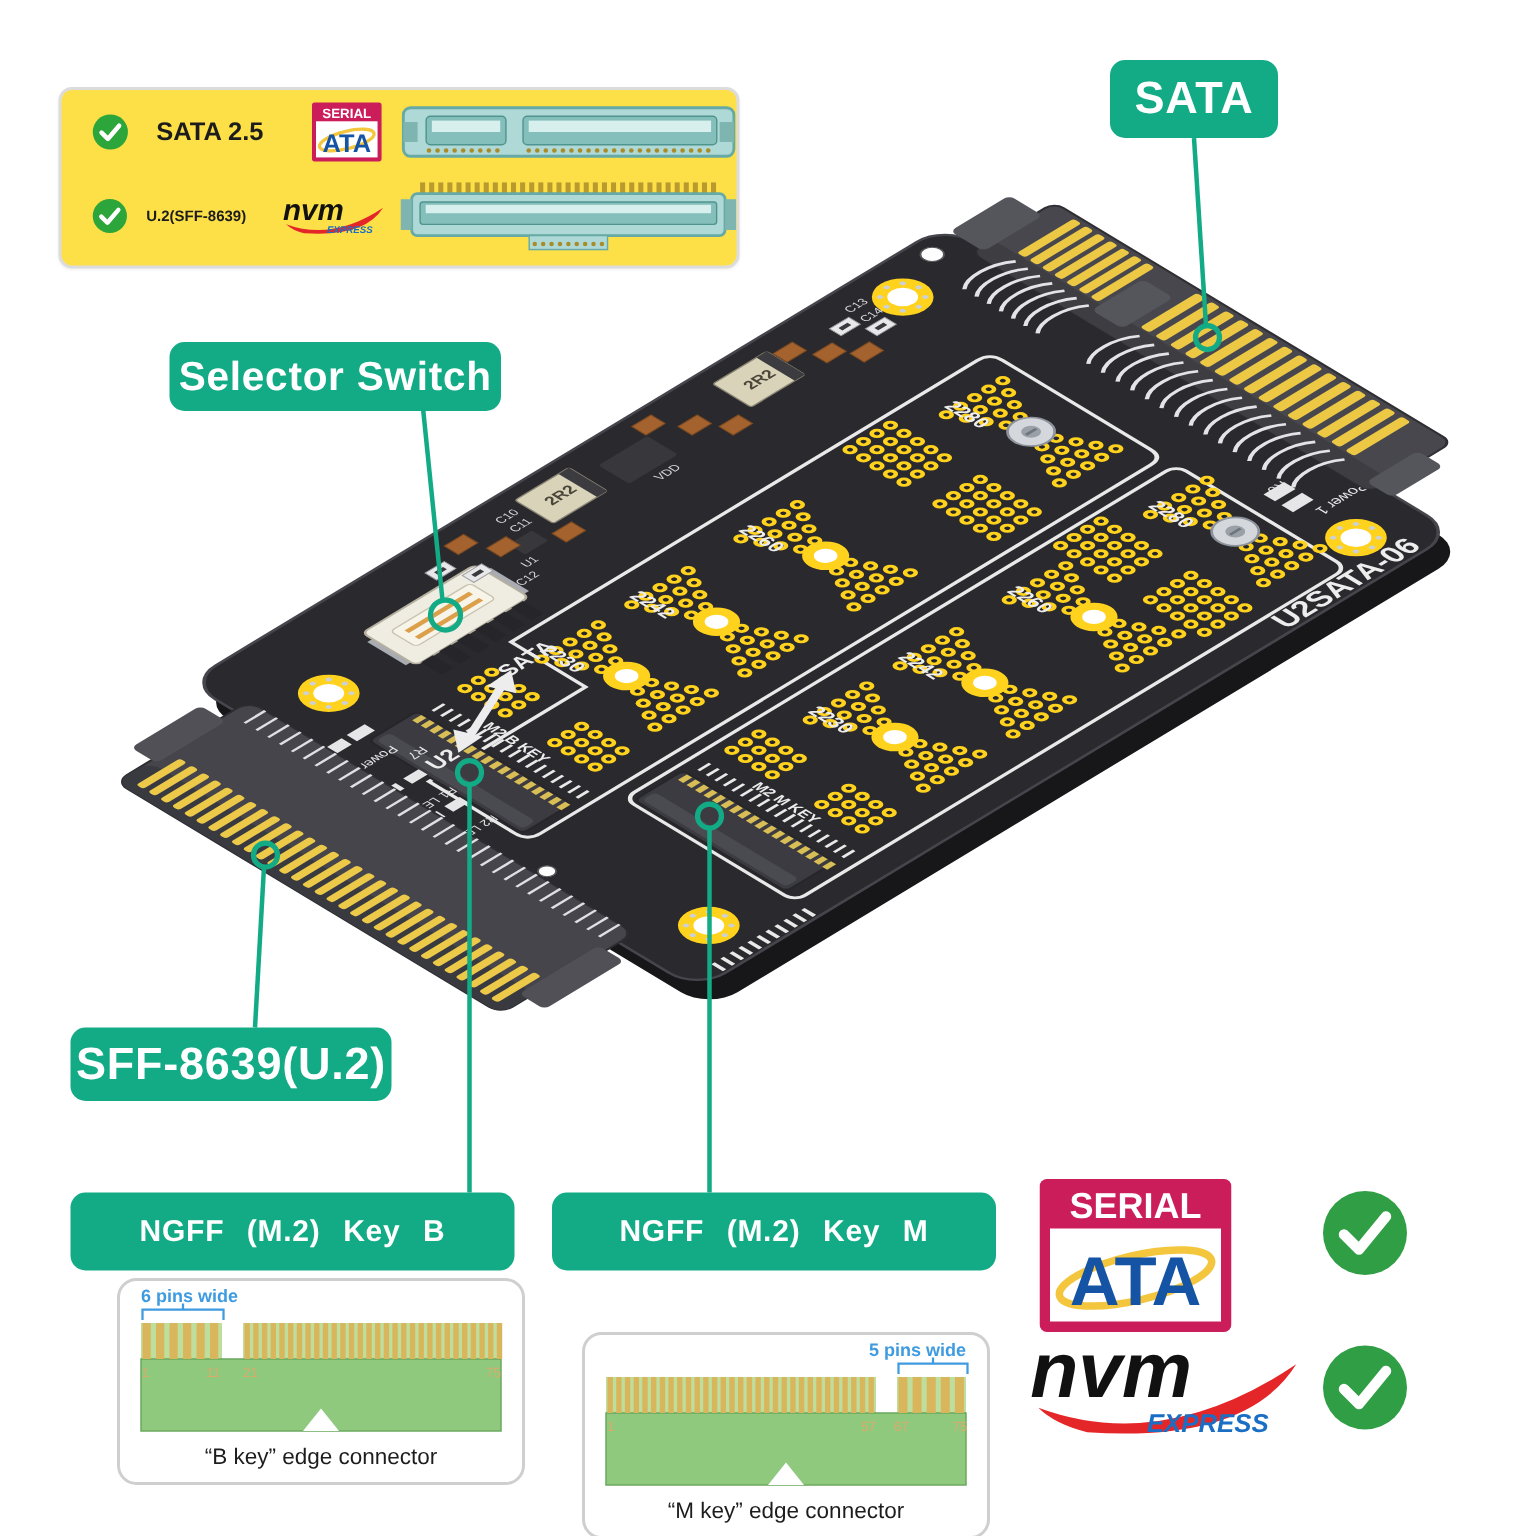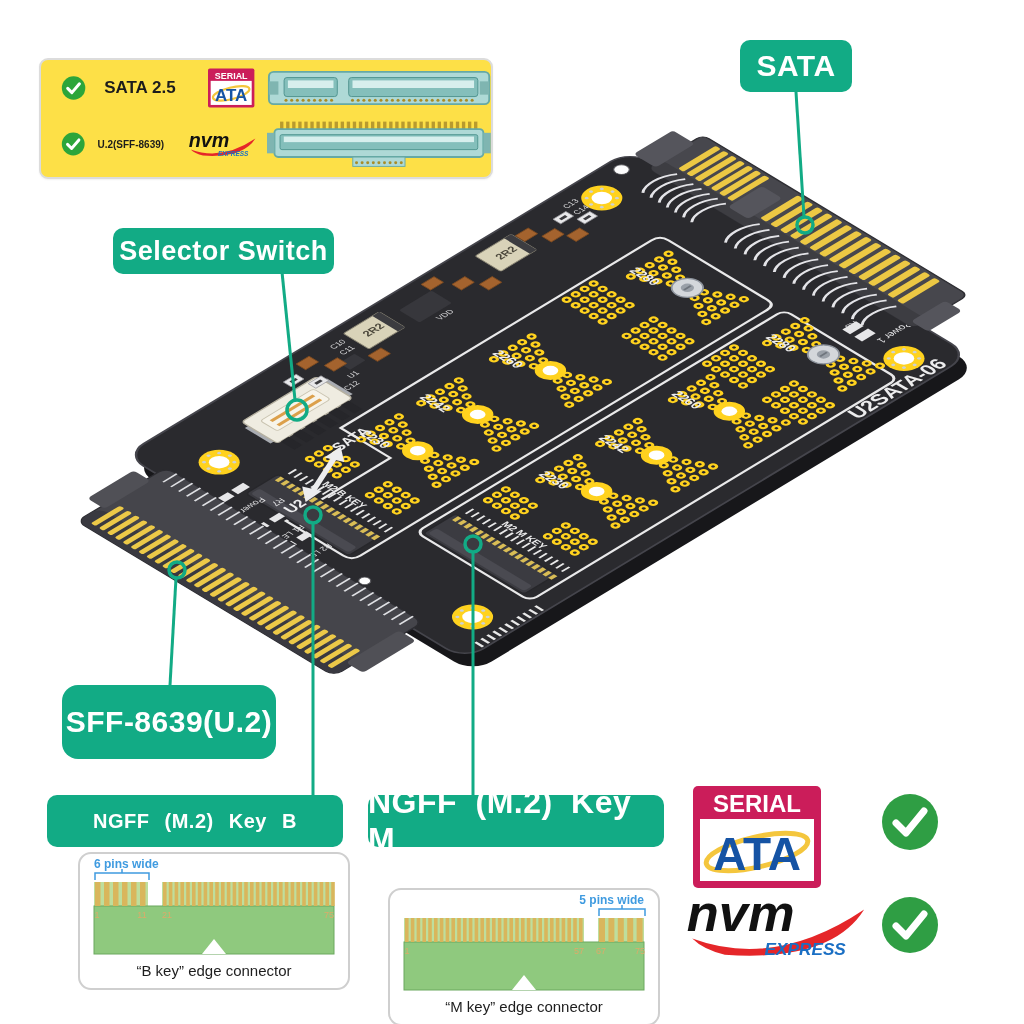--- a/index.html
+++ b/index.html
@@ -1275,29 +1275,29 @@
 </div>
 
 <div class="callout" style="left:740px;top:40px;width:112px;height:52px;font-size:30px;">
       <span>SATA</span>
     </div>
 
 <div class="callout" style="left:97px;top:228px;width:221px;height:46px;font-size:27px;margin-left:16px;">
       <span>Selector Switch</span>
     </div>
 
-<div class="callout" style="left:62px;top:685px;width:214px;height:74px;font-size:30px;border-radius:16px;">
+<div class="callout" style="left:47px;top:685px;width:214px;height:49px;font-size:30px;">
       <span>SFF-8639(U.2)</span>
     </div>
 
 <div class="callout wordy" style="left:47px;top:795px;width:296px;height:52px;font-size:20px;">
       <span>NGFF (M.2) Key B</span>
     </div>
 
-<div class="callout wordy" style="left:368px;top:795px;width:296px;height:52px;font-size:32px;">
+<div class="callout wordy" style="left:368px;top:795px;width:296px;height:52px;font-size:20px;">
       <span>NGFF (M.2) Key M</span>
     </div>
 
 <div class="keybox" style="left:78px;top:852px;">
   <svg width="272" height="138" viewBox="0 0 272 138">
     <rect x="1" y="1" width="270" height="136" rx="12" fill="#fff" stroke="#cfcfcf" stroke-width="2"></rect>
     <text x="16" y="16" font-size="12" font-weight="bold" fill="#3f9be0" font-family="Liberation Sans, sans-serif">6 pins wide</text>
     <path d="M17,28 L17,21 L71,21 L71,28 M44,21 L44,17" stroke="#3f9be0" stroke-width="1.5" fill="none"></path>
     <rect x="16" y="30" width="54" height="25" fill="#bede9d"></rect>
     <rect x="84" y="30" width="172" height="25" fill="#bede9d"></rect>

